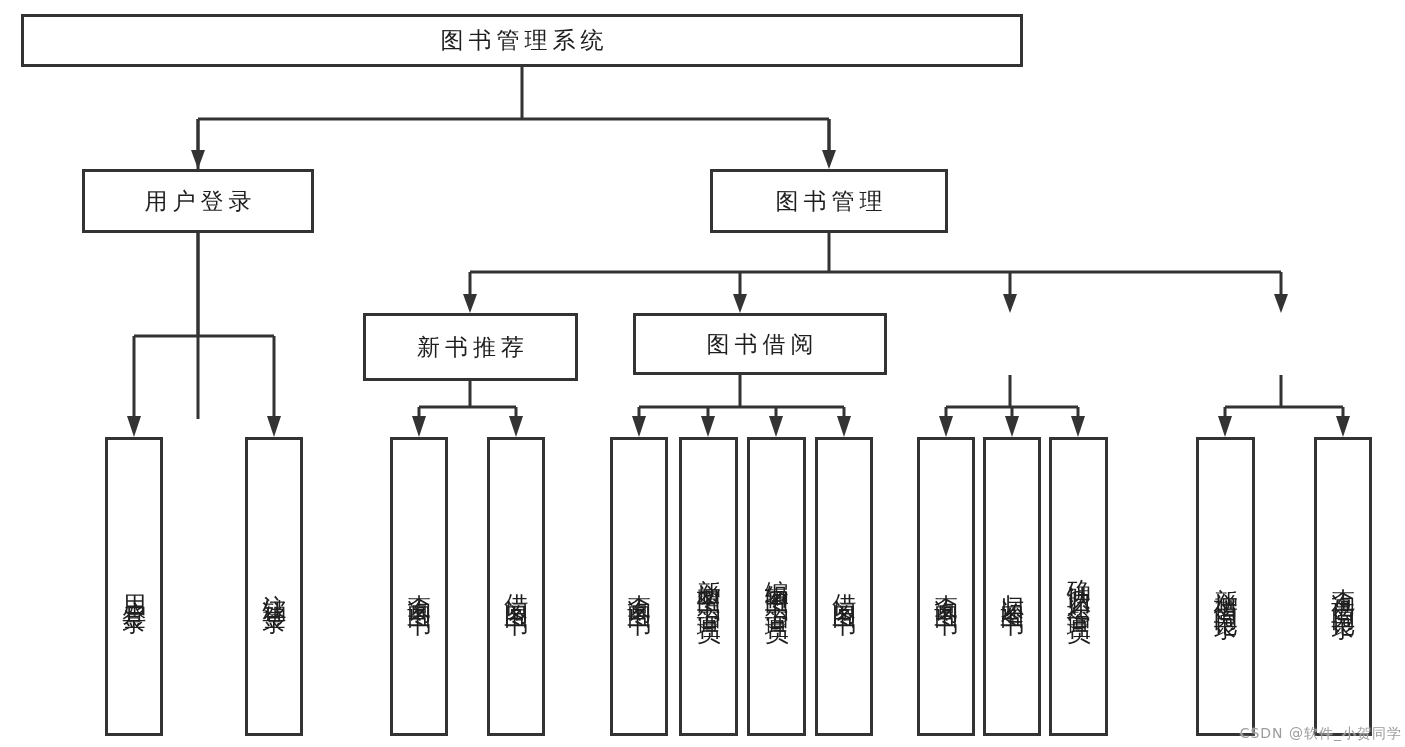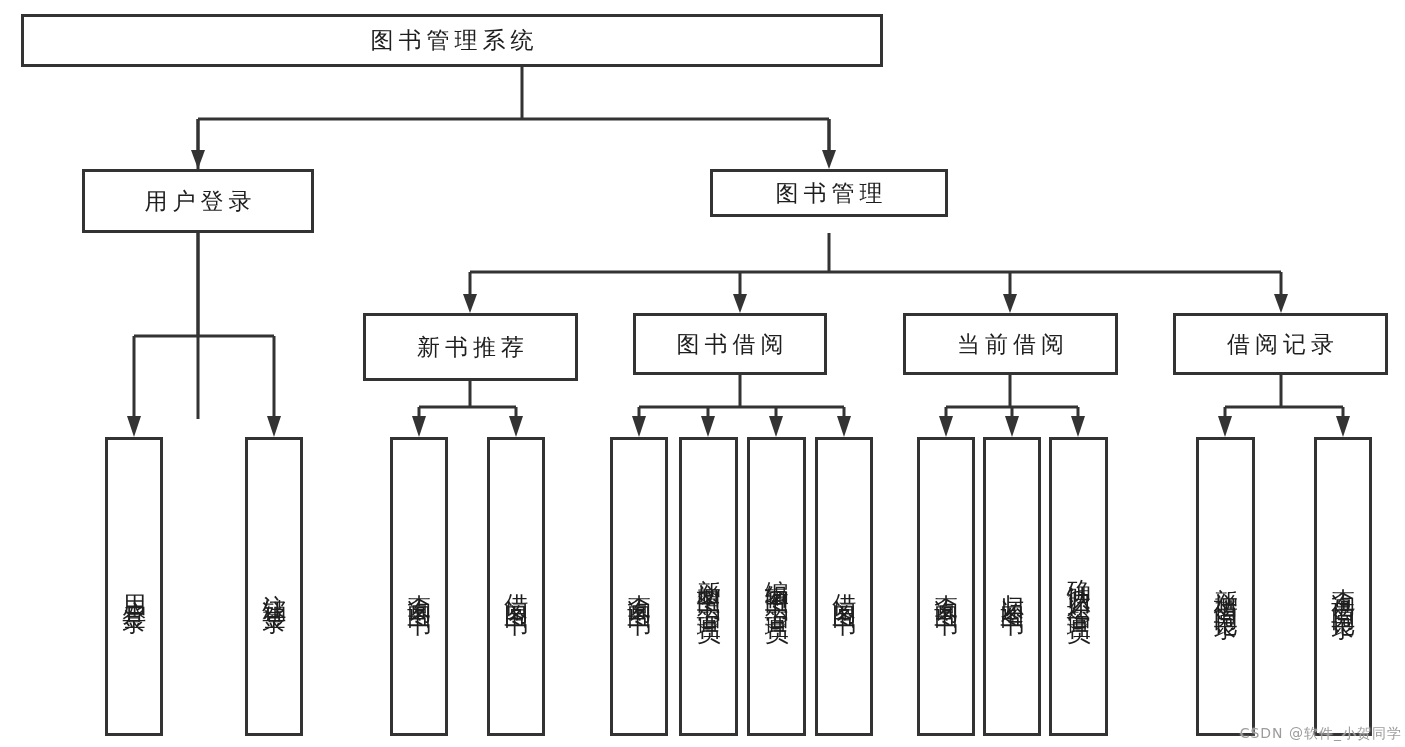--- a/index.html
+++ b/index.html
@@ -112,29 +112,27 @@
       <polygon points="1071,416 1085,416 1078,437"></polygon>
     </g>
 
     <g>
       <path d="M1281 375 V407 M1225 407 H1343 M1225 407 V418 M1343 407 V418"></path>
       <polygon points="1218,416 1232,416 1225,437"></polygon>
       <polygon points="1336,416 1350,416 1343,437"></polygon>
     </g>
   </svg>
 
-  <div class="node hnode" style="left:21px; top:14px; width:862px; height:53px;">图书管理系统</div>
+  <div class="node hnode" style="left:21px; top:14px; width:1002px; height:53px;">图书管理系统</div>
 
   <div class="node hnode" style="left:82px; top:169px; width:232px; height:64px;">用户登录</div>
-  <div class="node hnode" style="left:710px; top:169px; width:238px; height:48px;">图书管理</div>
+  <div class="node hnode" style="left:710px; top:169px; width:238px; height:64px;">图书管理</div>
 
   <div class="node hnode" style="left:363px; top:313px; width:215px; height:68px;">新书推荐</div>
-  <div class="node hnode" style="left:633px; top:313px; width:194px; height:62px;">图书借阅</div>
-  <div class="node hnode" style="left:903px; top:313px; width:215px; height:62px;">当前借阅</div>
-  <div class="node hnode" style="left:1173px; top:313px; width:215px; height:62px;">借阅记录</div>
+  <div class="node hnode" style="left:633px; top:313px; width:254px; height:62px;">图书借阅</div>
 
   <div class="node vnode" style="left:105px; top:437px; width:58px; height:299px;">
     <span class="vtext">用户登录</span>
   </div>
   <div class="node vnode" style="left:245px; top:437px; width:58px; height:299px;">
     <span class="vtext">注销登录</span>
   </div>
 
   <div class="node vnode" style="left:390px; top:437px; width:58px; height:299px;">
     <span class="vtext">查询图书</span>

